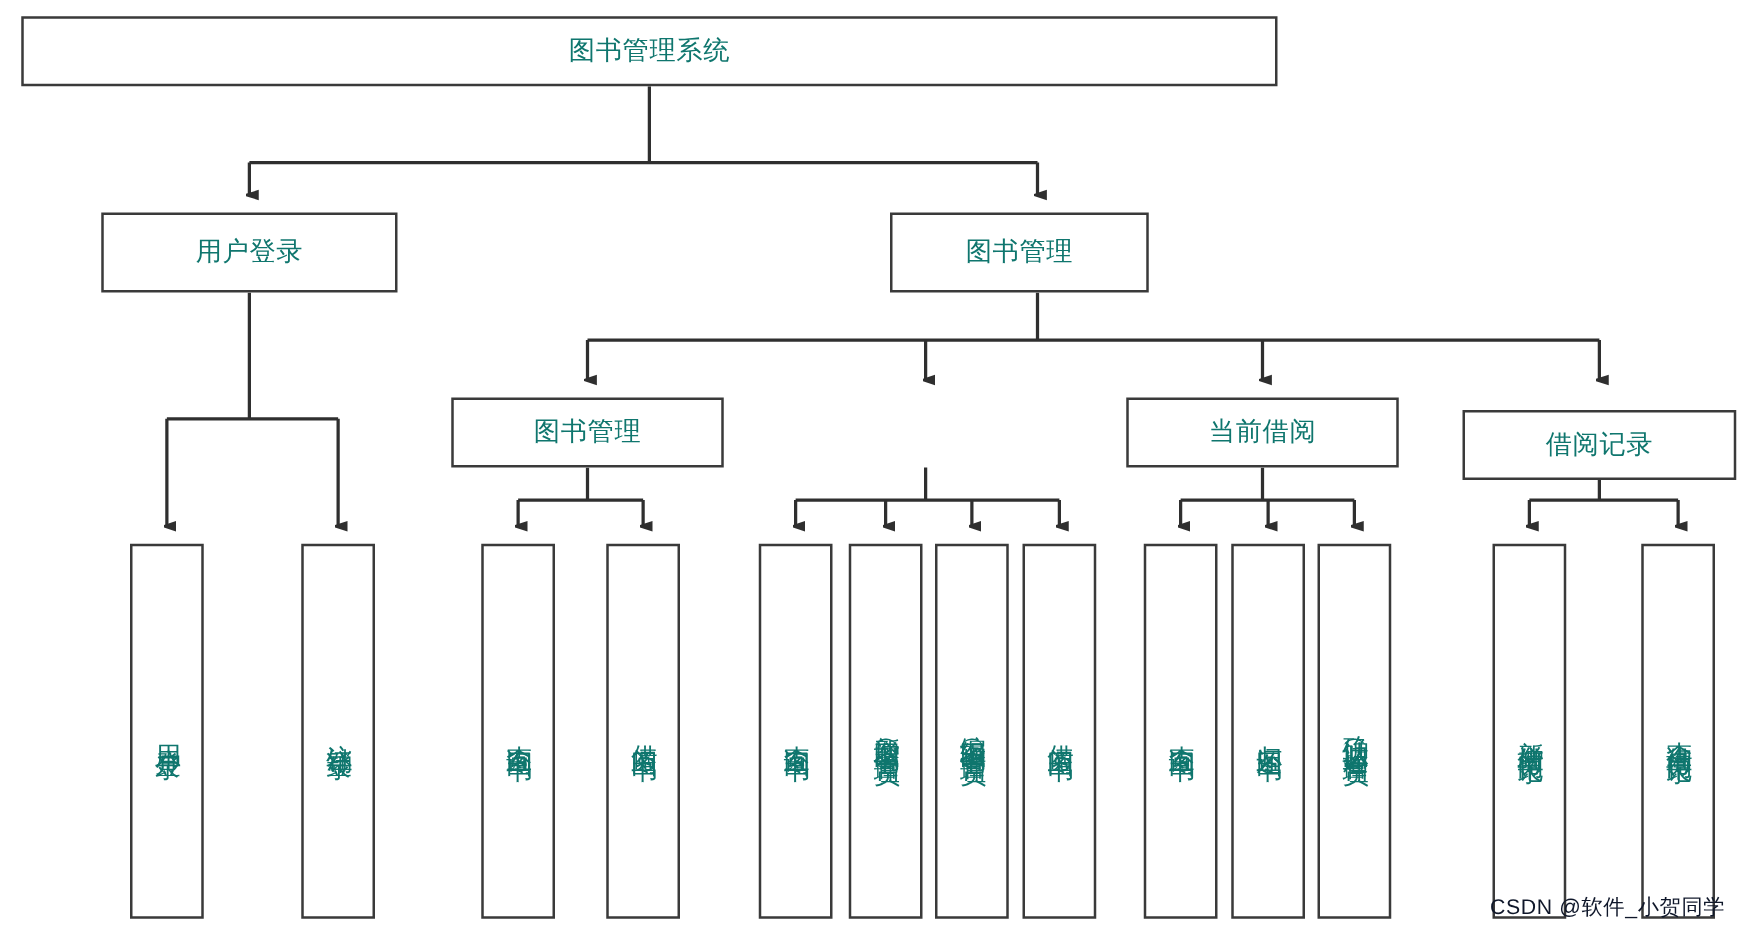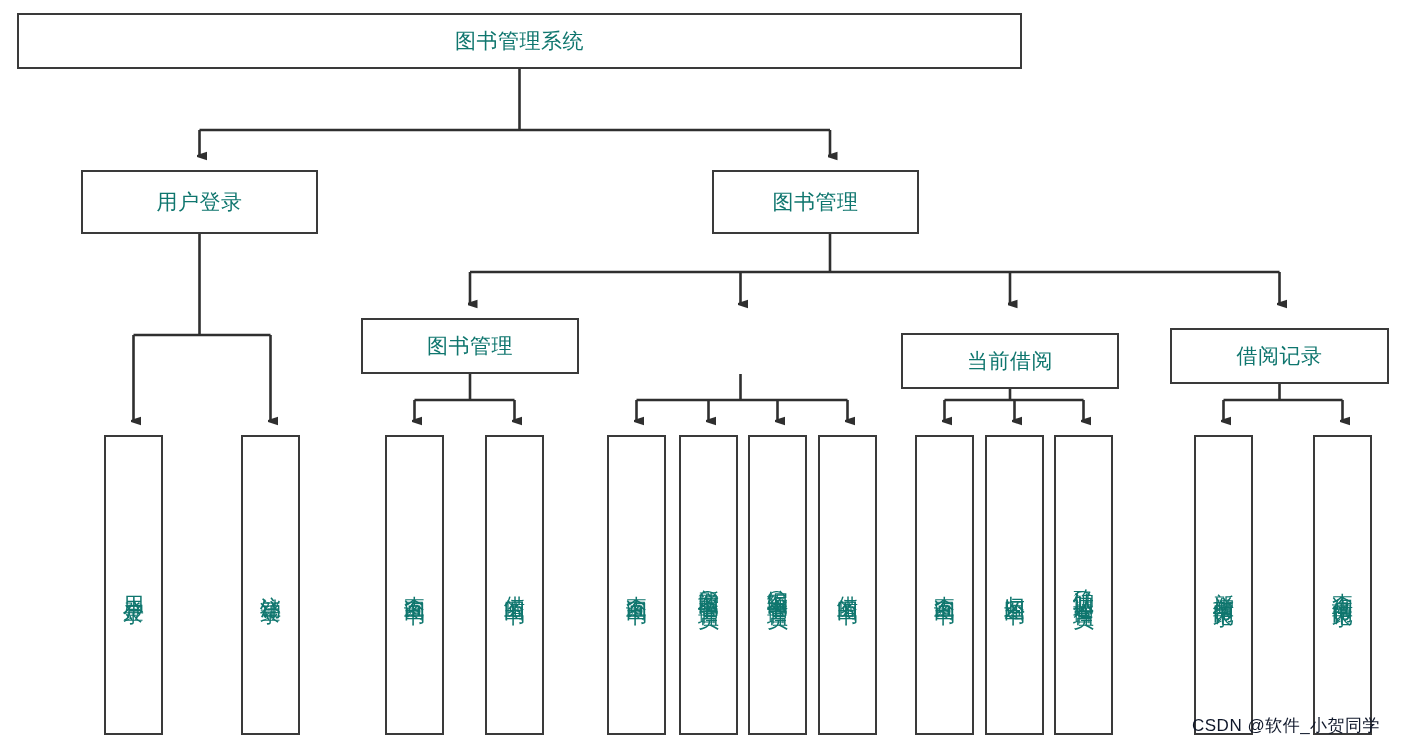--- a/index.html
+++ b/index.html
@@ -134,21 +134,21 @@
   <div class="node h" style="left:81px; top:170px; width:237px; height:64px;">
     <span>用户登录</span>
   </div>
   <div class="node h" style="left:712px; top:170px; width:207px; height:64px;">
     <span>图书管理</span>
   </div>
 
   <div class="node h" style="left:361px; top:318px; width:218px; height:56px;">
     <span>图书管理</span>
   </div>
-  <div class="node h" style="left:901px; top:318px; width:218px; height:56px;margin-top:15px;">
+  <div class="node h" style="left:901px; top:318px; width:218px; height:56px;">
     <span>当前借阅</span>
   </div>
   <div class="node h" style="left:1170px; top:328px; width:219px; height:56px;">
     <span>借阅记录</span>
   </div>
 
   <div class="node v" style="left:104px; top:435px; width:59px; height:300px;">
     <span class="vtext">用户登录</span>
   </div>
   <div class="node v" style="left:241px; top:435px; width:59px; height:300px;">

